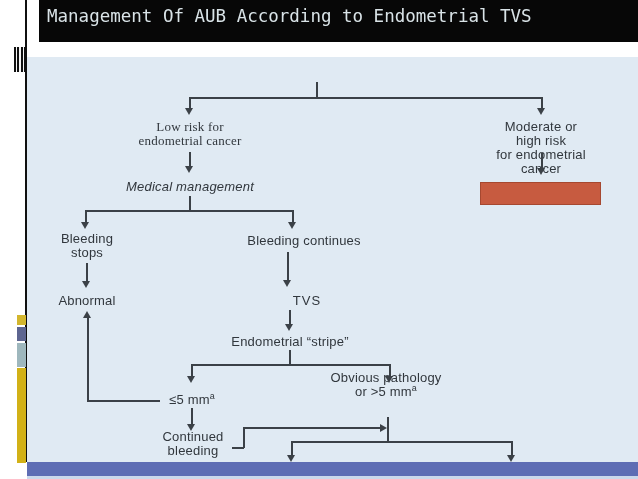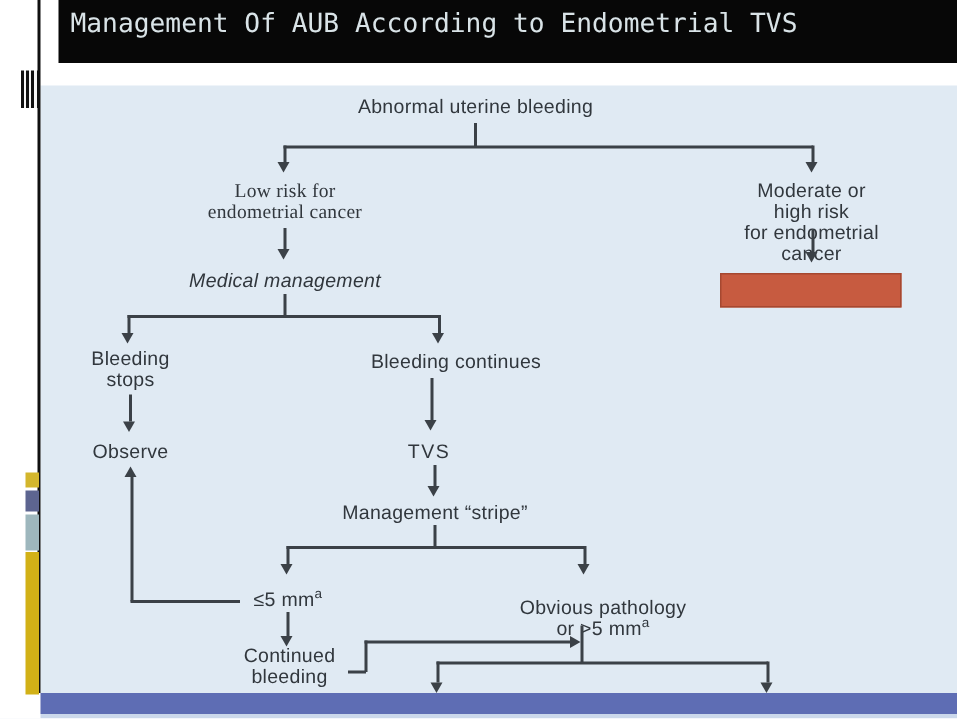--- a/index.html
+++ b/index.html
@@ -53,34 +53,33 @@
 
   <div class="slide"></div>
   <div class="slide-edge"></div>
 
   <div class="barcode"></div>
   <div class="tab tab-yellow"></div>
   <div class="tab tab-slate"></div>
   <div class="tab tab-teal"></div>
   <div class="tab tab-gold"></div>
 
-  <div class="node" style="left:317px;top:64px;">Abnormal uterine bleeding</div>
   <div class="node" style="left:190px;top:120px;font-family:Liberation Serif, serif;">Low risk for
 endometrial cancer</div>
   <div class="node" style="left:541px;top:120px;">Moderate or high risk
 for endometrial cancer</div>
   <div class="node" style="left:190px;top:180px;font-style:italic;">Medical management</div>
   <div class="node" style="left:87px;top:232px;">Bleeding
 stops</div>
   <div class="node" style="left:304px;top:234px;">Bleeding continues</div>
-  <div class="node" style="left:87px;top:294px;">Observe</div>
-  <div class="node" style="left:286px;top:294px;letter-spacing:1px;text-align:right;">TVS</div>
-  <div class="node" style="left:290px;top:335px;">Management “stripe”</div>
+  <div class="node" style="left:87px;top:294px;">Abnormal</div>
+  <div class="node" style="left:307px;top:294px;letter-spacing:1px;text-align:right;">TVS</div>
+  <div class="node" style="left:290px;top:335px;">Endometrial “stripe”</div>
   <div class="node" style="left:192px;top:393px;"><span>≤5 mm</span><sup>a</sup></div>
-  <div class="node" style="left:386px;top:398px;margin-left:16px;"><span>Obvious pathology</span><br><span>or &gt;5 mm</span><sup>a</sup></div>
+  <div class="node" style="left:386px;top:371px;"><span>Obvious pathology</span><br><span>or &gt;5 mm</span><sup>a</sup></div>
   <div class="node" style="left:193px;top:430px;">Continued
 bleeding</div>
 
   <div class="redaction"></div>
 
   <div class="vl" style="left:316px;top:82px;height:16px;"></div>
   <div class="hl" style="left:189px;top:97px;width:353px;"></div>
   <div class="vl" style="left:189px;top:97px;height:11px;"></div>
   <div class="ah ah-down" style="left:185px;top:108px;"></div>
   <div class="vl" style="left:541px;top:97px;height:11px;"></div>

